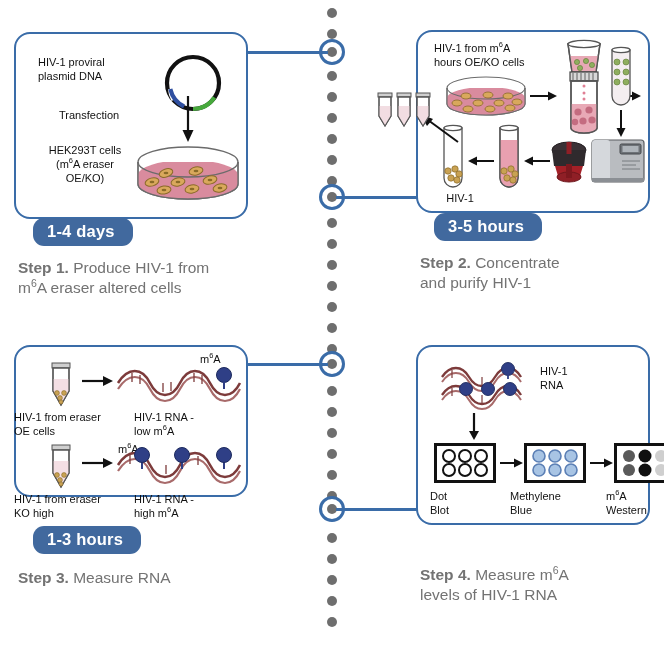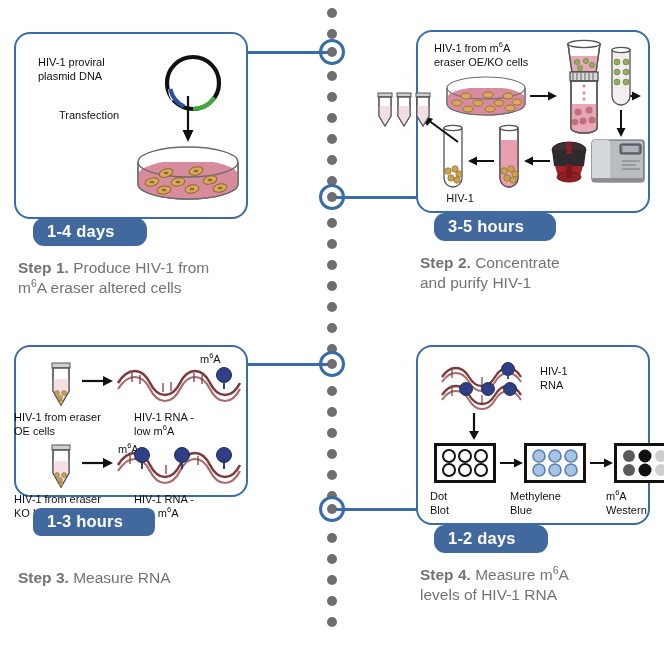--- a/index.html
+++ b/index.html
@@ -39,21 +39,21 @@
     border-radius: 16px;
     background: #ffffff;
   }
   .badge {
     position: absolute;
     background: #41699e;
     color: #ffffff;
     font-weight: bold;
     font-size: 16.5px;
     border-radius: 11px;
-    padding: 4px 32px 5px 14px;
+    padding: 4px 18px 5px 14px;
     letter-spacing: .2px;
     white-space: nowrap;
   }
   .caption {
     position: absolute;
     font-size: 15.5px;
     color: #737373;
     line-height: 1.32;
     width: 250px;
   }
@@ -125,20 +125,25 @@
     </svg>
 
     <div class="lbl" style="left:43px; top:75px;">
       <span>Transfection</span>
     </div>
     <svg class="sv" style="left:160px; top:62px;" width="24" height="48" viewBox="0 0 24 48">
       <line x1="12" y1="0" x2="12" y2="38" stroke="#111" stroke-width="2.2"></line>
       <polygon points="12,46 6.5,34 17.5,34" fill="#111"></polygon>
     </svg>
 
+    <div class="lbl" style="left:10px; top:110px; text-align:center; width:118px;">
+      <span>HEK293T cells</span><br>
+      <span>(m</span><sup>6</sup><span>A eraser</span><br>
+      <span>OE/KO)</span>
+    </div>
 
     <svg class="sv" style="left:118px; top:108px;" width="108" height="66" viewBox="0 0 108 66">
       <defs>
         <clipPath id="dishclip">
             <path d="M 4 20 L 4 42 A 50 15 0 0 0 104 42 L 104 20 Z"></path>
           </clipPath>
       </defs>
       <path d="M 4 20 L 4 42 A 50 15 0 0 0 104 42 L 104 20" fill="#ffffff" stroke="#6b6b6b" stroke-width="1.3"></path>
       <g clip-path="url(#dishclip)">
         <ellipse cx="54" cy="33" rx="50" ry="15" fill="#d98b9e"></ellipse>
@@ -172,21 +177,21 @@
   <div class="badge" style="left:33px; top:218px;">1-4 days</div>
   <div class="caption" style="left:18px; top:258px;">
     <b>Step 1.</b><span> Produce HIV-1 from</span><br>
     <span>m</span><sup>6</sup><span>A eraser altered cells</span>
   </div>
 
   <div class="panel" style="left:416px; top:30px; width:234px; height:183px;">
 
     <div class="lbl" style="left:16px; top:10px;">
       <span>HIV-1 from m</span><sup>6</sup><span>A</span><br>
-      <span>eraser OE/KO cells</span>
+      <span>hours OE/KO cells</span>
     </div>
 
     <svg class="sv" style="left:26px; top:42px;" width="84" height="46" viewBox="0 0 84 46">
       <defs>
           <clipPath id="dc2">
             <path d="M 3 14 L 3 30 A 39 11 0 0 0 81 30 L 81 14 Z"></path>
           </clipPath>
         </defs>
       <path d="M 3 14 L 3 30 A 39 11 0 0 0 81 30 L 81 14" fill="#fff" stroke="#6b6b6b" stroke-width="1.1"></path>
       <g clip-path="url(#dc2)">
@@ -458,21 +463,21 @@
     <div class="lbl c" style="left:-2px; top:146px; width:126px;">
       <span>HIV-1 from eraser</span><br>
       <span>KO high</span>
     </div>
     <div class="lbl c" style="left:118px; top:146px; width:110px;">
       <span>HIV-1 RNA -</span><br>
       <span>high m</span><sup>6</sup><span>A</span>
     </div>
   </div>
 
-  <div class="badge" style="left:33px; top:508px;border-radius:8px;">1-3 hours</div>
+  <div class="badge" style="left:33px; top:526px;">1-3 hours</div>
   <div class="caption" style="left:18px; top:568px;">
     <b>Step 3.</b><span> Measure RNA</span><br>
   </div>
 
   <div class="panel" style="left:416px; top:345px; width:234px; height:180px;">
 
     <svg class="sv" style="left:22px; top:14px;" width="92" height="56" viewBox="0 0 92 56">
       <path d="M 2 16 C 10 4, 22 4, 29 16 C 36 28, 48 28, 55 16 C 62 4, 74 4, 81 16" fill="none" stroke="#7d3b3b" stroke-width="2.4"></path>
       <path d="M 2 21 C 10 9, 22 9, 29 21 C 36 33, 48 33, 55 21 C 62 9, 74 9, 81 21" fill="none" stroke="#a86a6a" stroke-width="2"></path>
       <path d="M 2 34 C 10 22, 22 22, 29 34 C 36 46, 48 46, 55 34 C 62 22, 74 22, 81 34" fill="none" stroke="#7d3b3b" stroke-width="2.4"></path>
@@ -549,19 +554,18 @@
     </div>
     <div class="lbl c" style="left:12px; top:143px; width:70px;">
       <span>Dot</span><br><span>Blot</span>
     </div>
     <div class="lbl c" style="left:188px; top:143px; width:78px;">
       <span>m</span><sup>6</sup><span>A</span><br>
       <span>Western</span>
     </div>
   </div>
 
-  <div class="badge" style="left:434px; top:525px;">1-2 days</div>
   <div class="caption" style="left:420px; top:565px;">
     <b>Step 4.</b><span> Measure m</span><sup>6</sup><span>A</span><br>
     <span>levels of HIV-1 RNA</span>
   </div>
 
 </div>
 
 </body></html>

